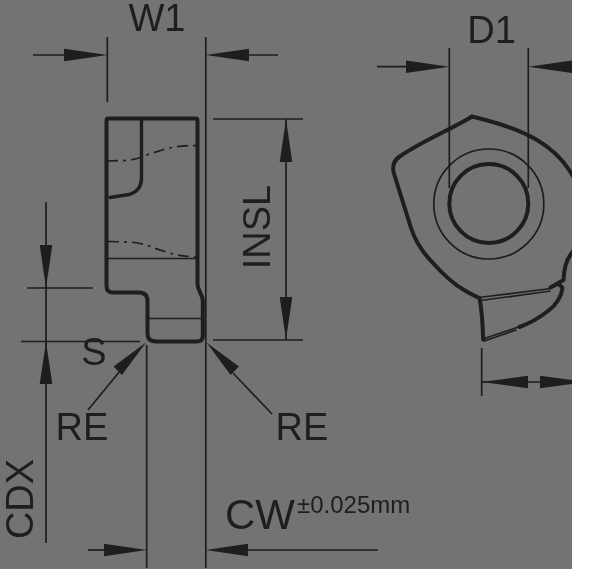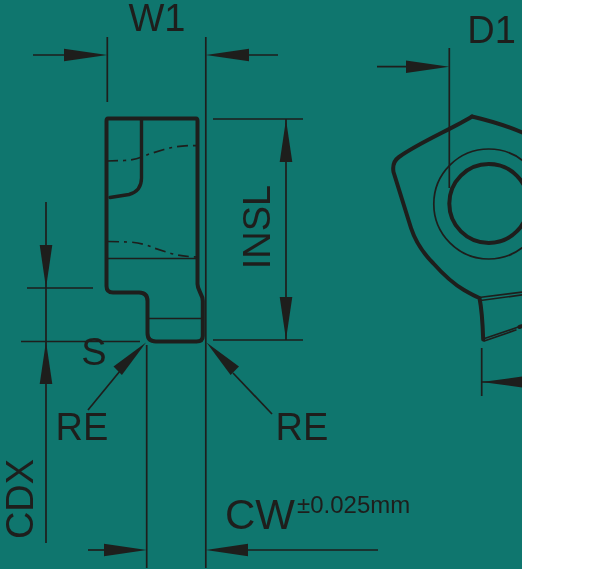--- a/index.html
+++ b/index.html
@@ -1,16 +1,16 @@
 <!DOCTYPE html>
 <html><head>
 <meta charset="utf-8">
 <style>
   html,body{margin:0;padding:0;background:#ffffff;}
-  .stage{width:522px;height:569px;position:relative;background:#0f766e;overflow:hidden;}
+  .stage{width:572px;height:569px;position:relative;background:#737373;overflow:hidden;}
   svg{display:block;}
   .thick{stroke:#1e1e1c;stroke-width:4;fill:none;stroke-linejoin:round;stroke-linecap:round;}
   .med{stroke:#1e1e1c;stroke-width:3.4;fill:none;stroke-linejoin:round;stroke-linecap:round;}
   .thin{stroke:#1e1e1c;stroke-width:1.7;fill:none;stroke-linecap:butt;}
   .dash{stroke:#1e1e1c;stroke-width:1.7;fill:none;stroke-dasharray:11 5 3 5;}
   .arr{fill:#1e1e1c;stroke:none;}
   text{fill:#1e1e1c;font-family:"Liberation Sans","DejaVu Sans",sans-serif;}
   .lbl{font-size:38px;}
   .lblbig{font-size:42px;}
   .tol{font-size:24px;}

